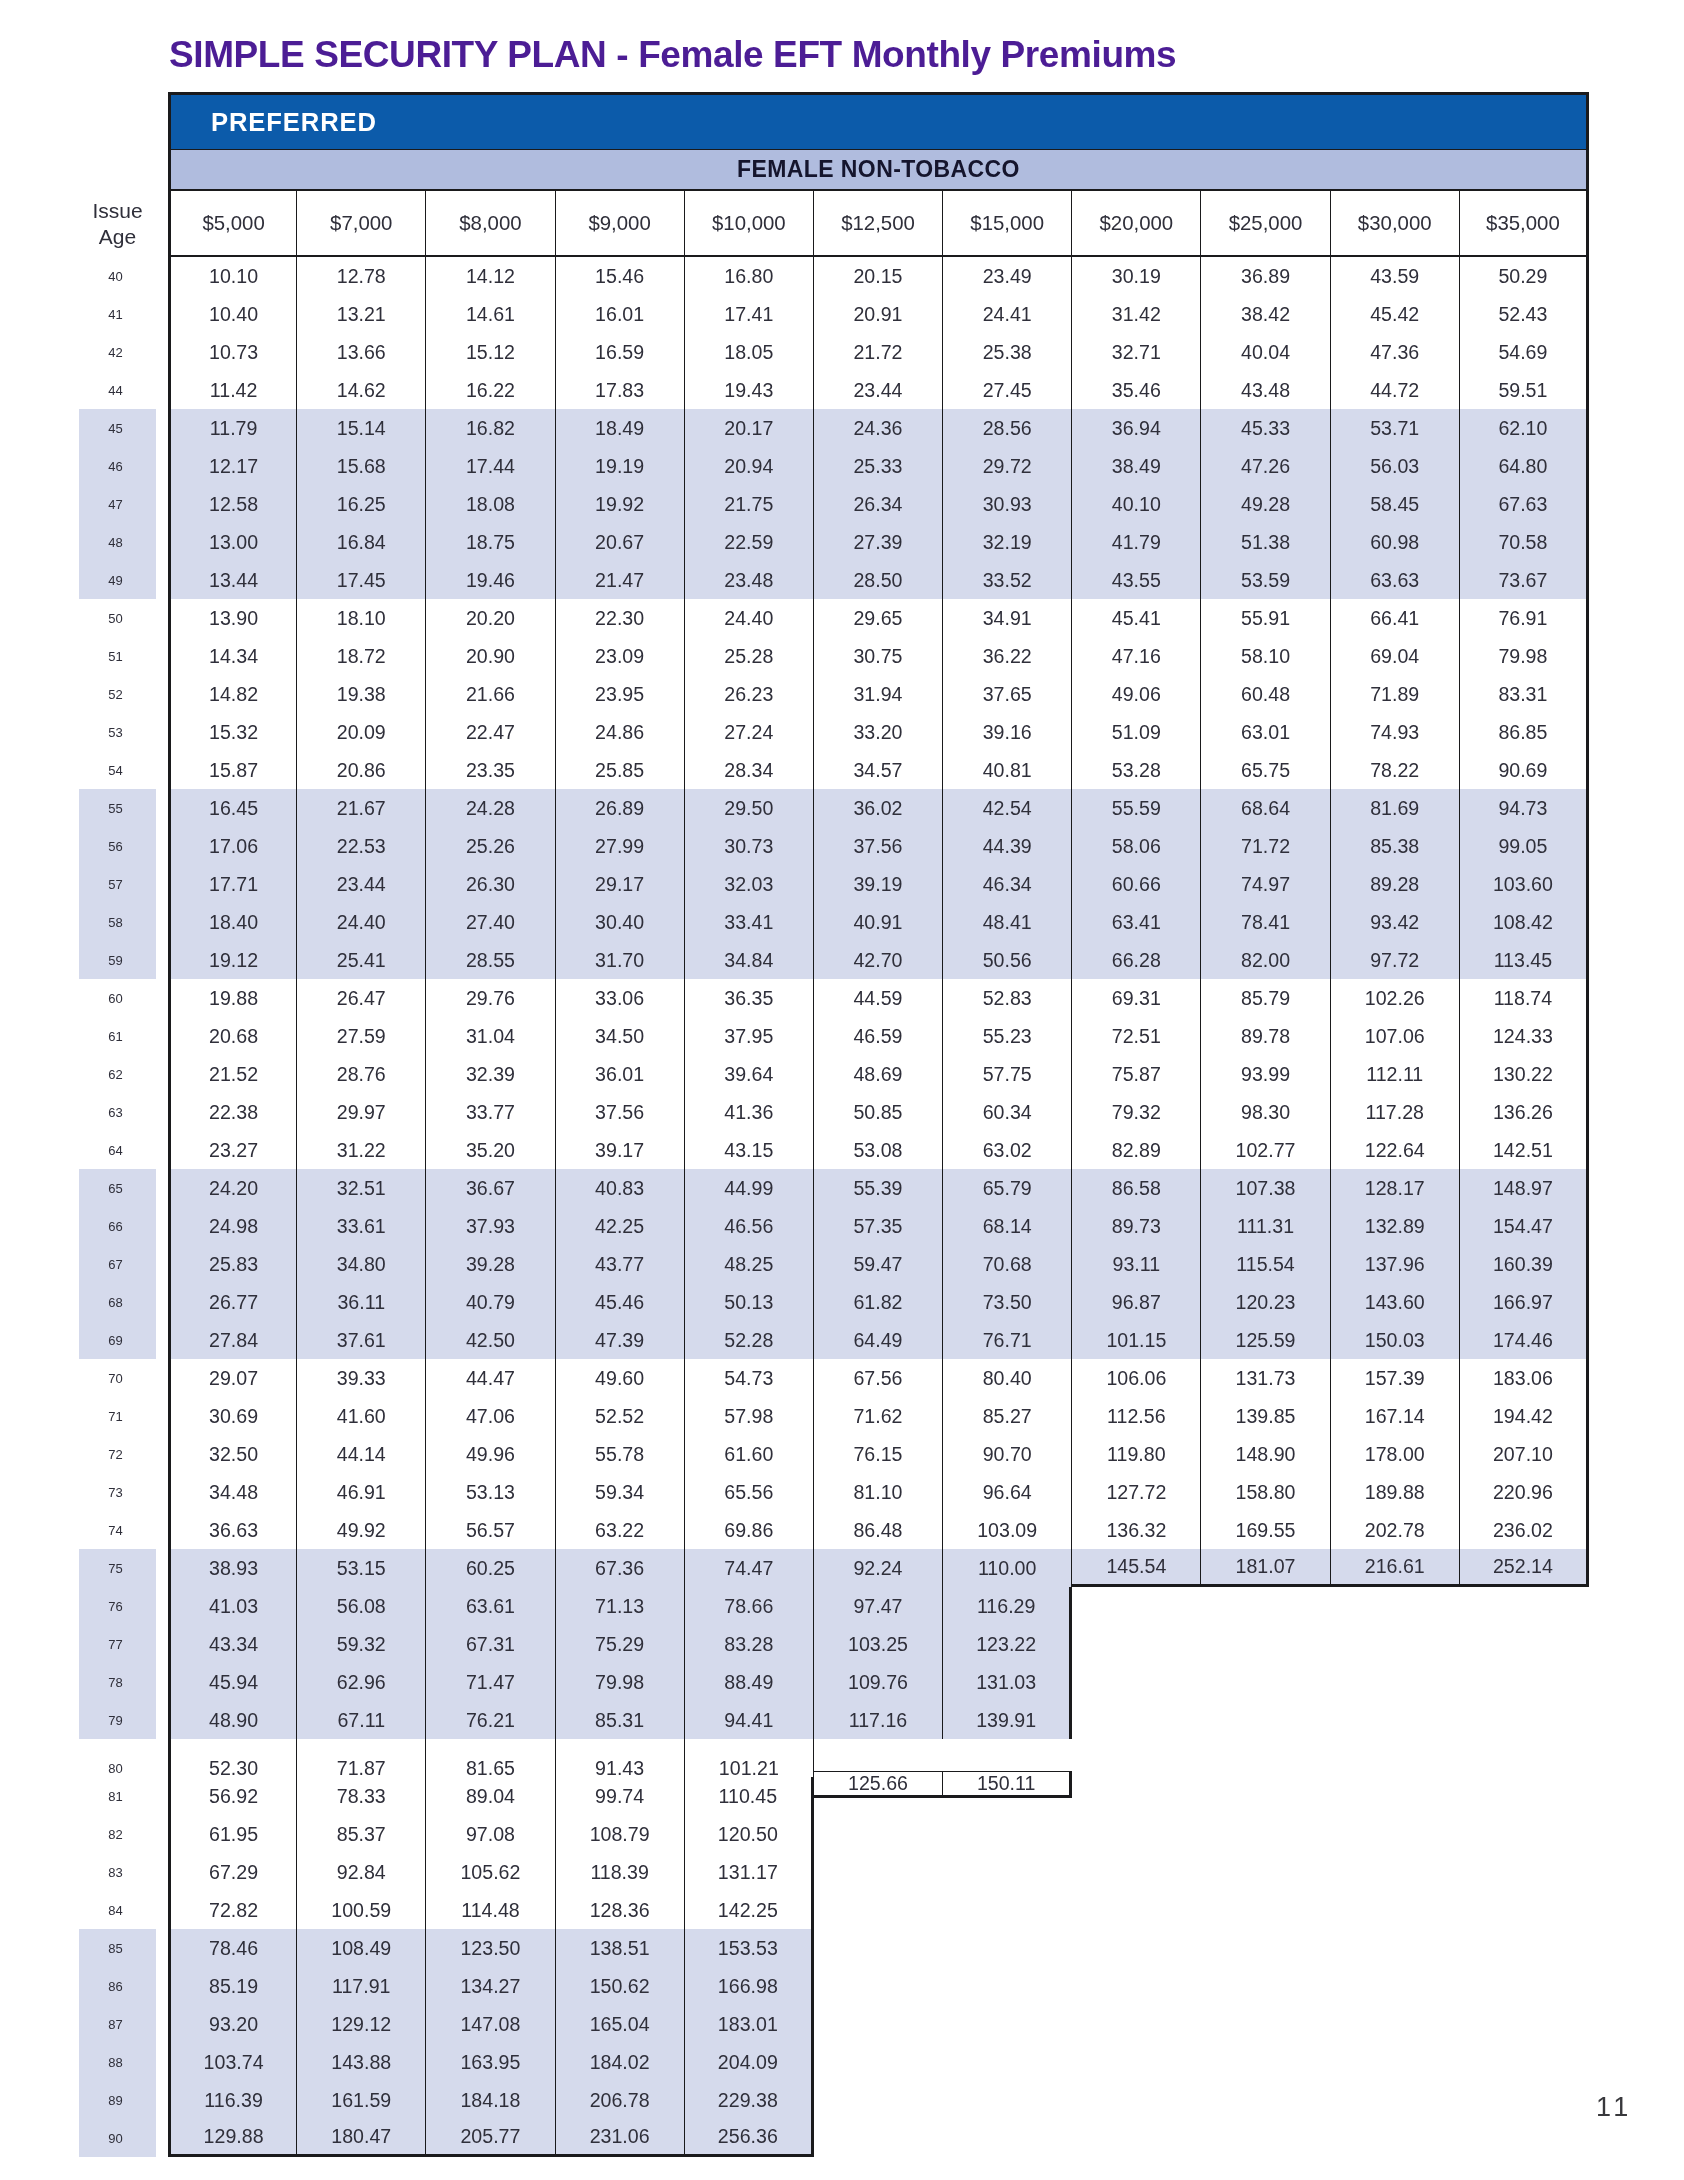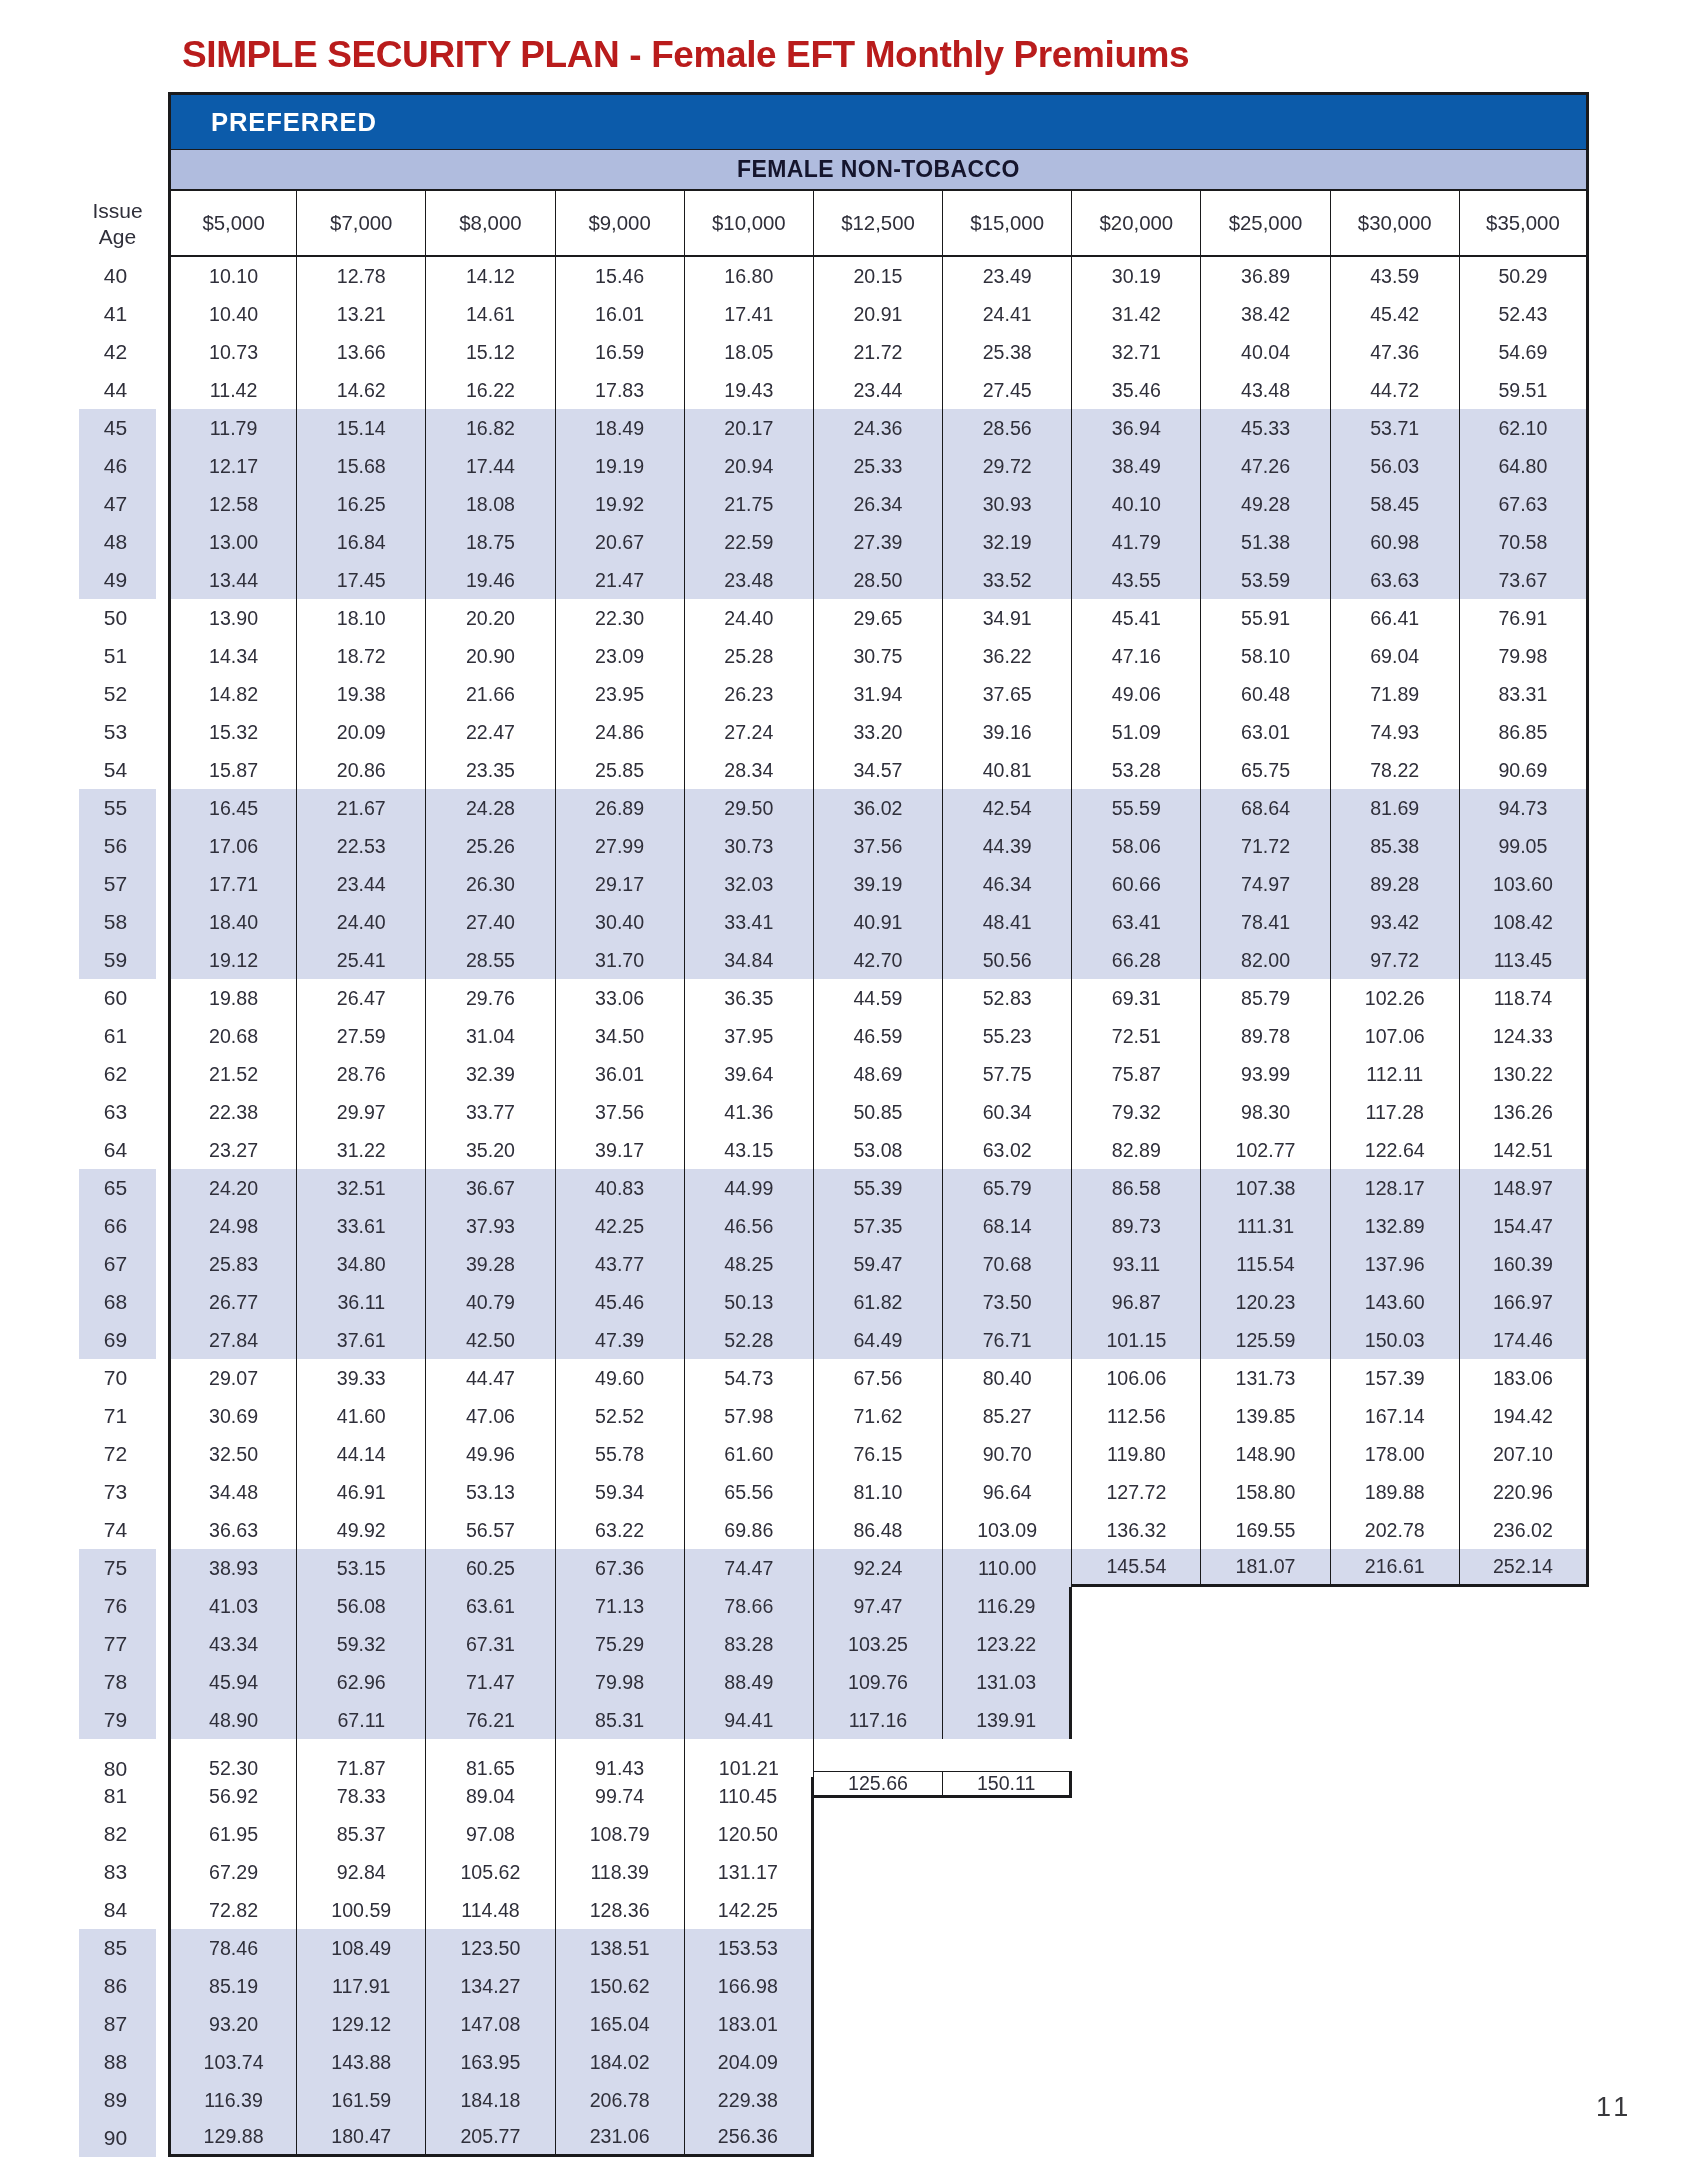--- a/index.html
+++ b/index.html
@@ -10,22 +10,22 @@
     --txt:#2f2f3a;
   }
   *{box-sizing:border-box;margin:0;padding:0;}
   html,body{background:#ffffff;}
   body{
     width:1685px;height:2181px;position:relative;
     font-family:"Liberation Sans", sans-serif;
     color:var(--txt);
   }
   .page-title{
-    position:absolute;left:182px;top:34px;
-    font-size:37px;letter-spacing:-0.4px;color:#b91c1c;white-space:nowrap;
+    position:absolute;left:169px;top:34px;
+    font-size:37px;letter-spacing:-0.4px;color:#4c1d95;white-space:nowrap;
   }
   .page-title .t-main{font-weight:700;}
   .page-title .t-sep{font-weight:700;}
   .page-title .t-sub{font-weight:700;}
   .table-wrap{
     position:absolute;left:79px;top:92px;width:1510px;
   }
   .band1{
     margin-left:89px;height:58px;background:var(--blue);
     border:3.4px solid var(--bd);border-bottom:1.7px solid var(--bd);
@@ -49,21 +49,21 @@
   }
   .hcell{
     background:#fff;display:flex;align-items:center;justify-content:center;
     font-size:20.4px;border-right:1.7px solid var(--bd);border-bottom:2.6px solid var(--bd);
   }
   .hcell.first{border-left:3.4px solid var(--bd);}
   .hcell.lastcol{border-right:3.4px solid var(--bd);}
   .row{height:38px;}
   .agecell{
     display:flex;align-items:center;justify-content:center;
-    font-size:21px;padding-right:16px;
+    font-size:13px;padding-right:16px;
   }
   .agecell.shade{
     background:linear-gradient(to right, var(--stripe) 0, var(--stripe) 77px, transparent 77px);
   }
   .vcell{
     display:flex;align-items:center;justify-content:center;
     font-size:19.6px;border-right:1.7px solid var(--bd);background:#fff;
   }
   .vcell.shade{background:var(--stripe);}
   .vcell.first{border-left:3.4px solid var(--bd);}

